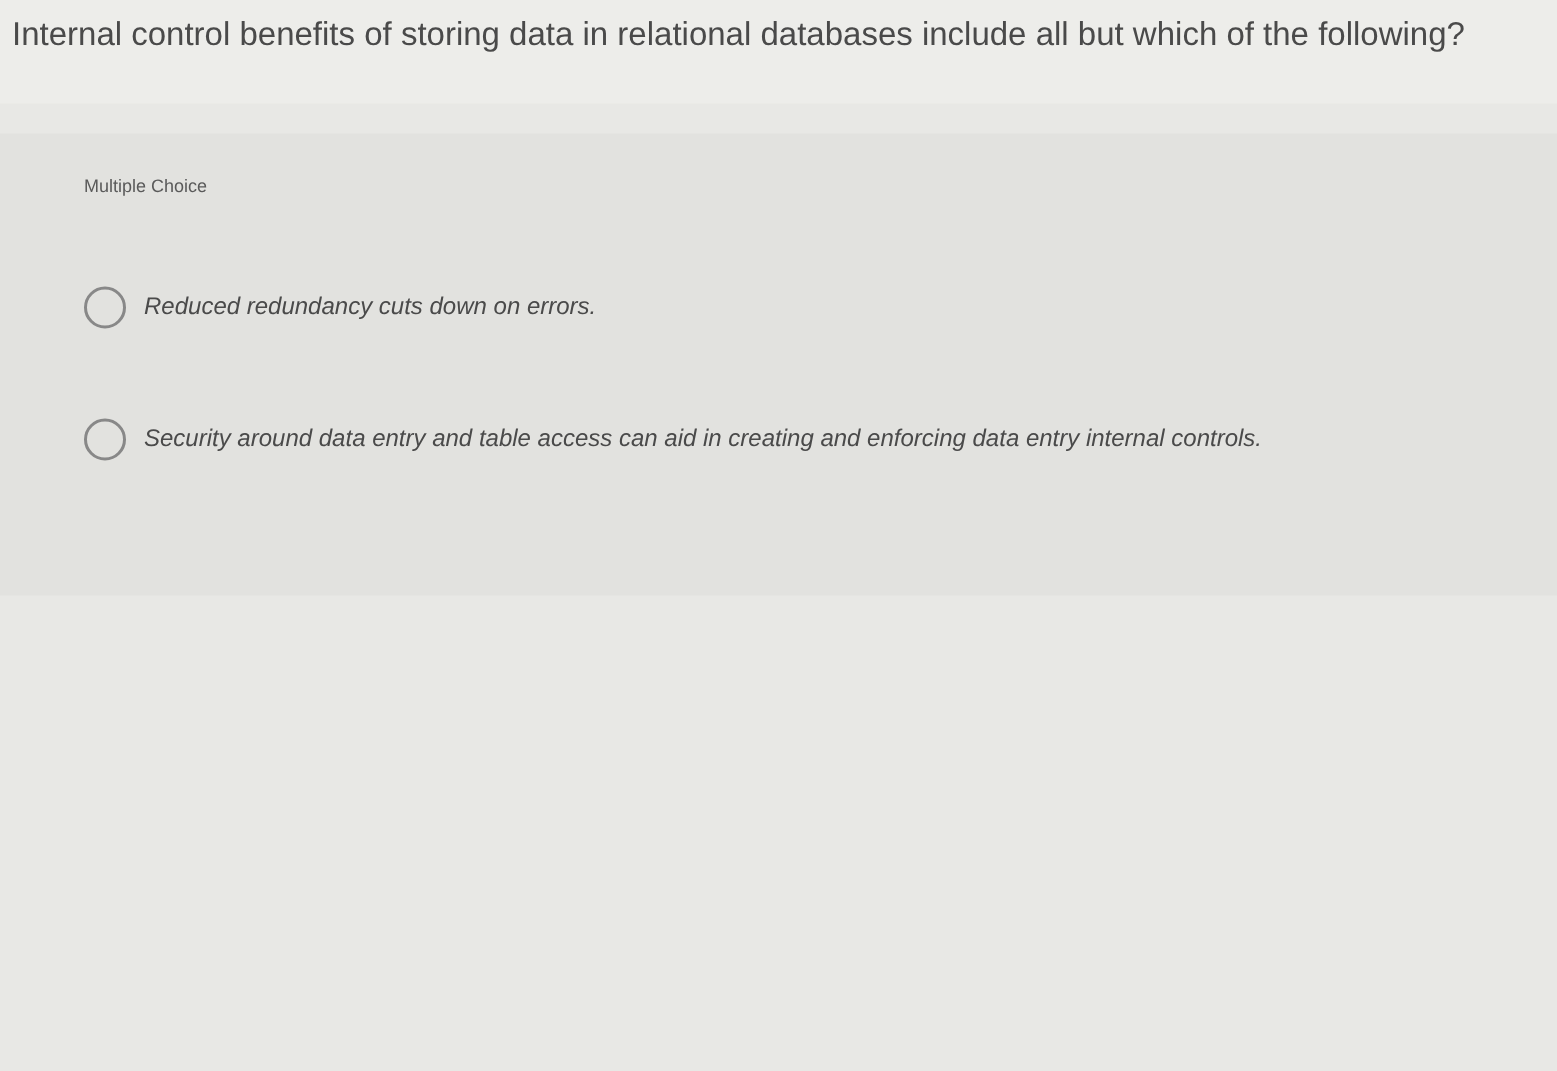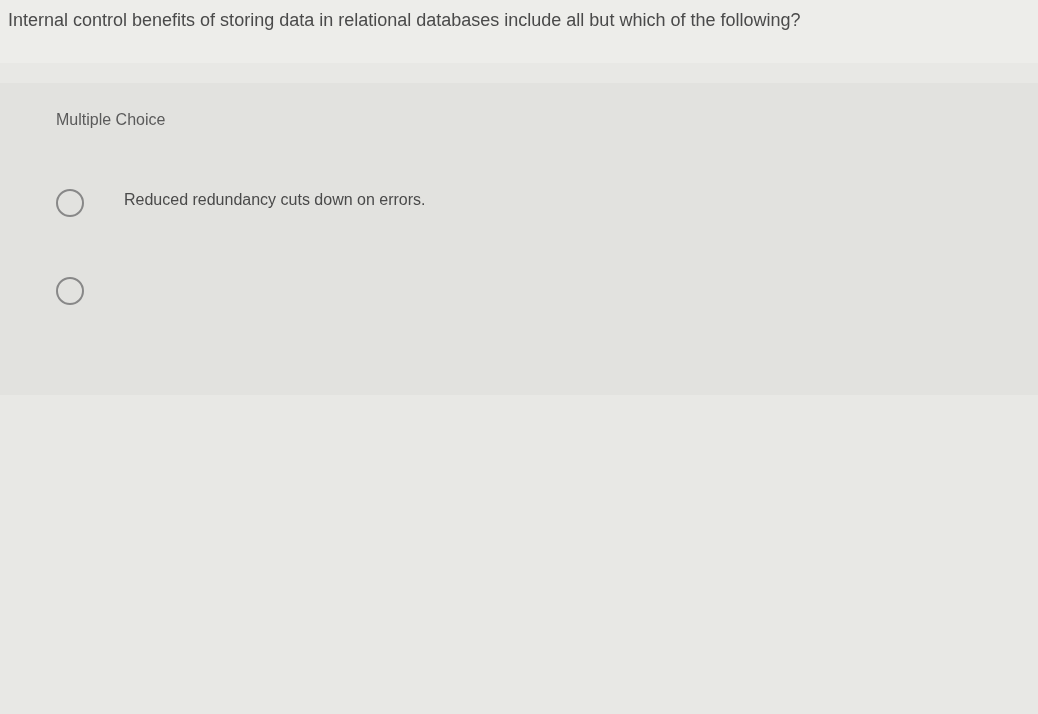--- a/index.html
+++ b/index.html
@@ -12,44 +12,45 @@
       background: #e8e8e5;
       width: 1038px;
       height: 714px;
       overflow: hidden;
     }
     .question-header {
       padding: 8px 8px 30px 8px;
       background: #ededea;
     }
     .question-text {
-      font-size: 18px;
+      font-size: 22px;
       color: #4a4a4a;
       font-weight: 400;
       line-height: 1.4;
     }
     .answer-section {
       background: #e2e2df;
       padding: 28px 0 60px 0;
       margin-top: 20px;
     }
     .section-label {
-      font-size: 16px;
+      font-size: 12px;
       color: #5a5a5a;
       font-weight: 400;
       padding: 0 0 30px 56px;
     }
     .options-container {
       padding: 0 56px;
     }
     .option-row {
       display: flex;
-      align-items: flex-start;
+      align-items: center;
       padding: 30px 0;
-      gap: 40px;
+      gap: 12px;
+      font-style: italic;
     }
     .radio-circle {
       width: 28px;
       height: 28px;
       border: 2px solid #888;
       border-radius: 50%;
       flex-shrink: 0;
       background: transparent;
       cursor: pointer;
     }
@@ -73,17 +74,18 @@
   <div class="options-container">
 
     <div class="option-row">
       <div class="radio-circle"></div>
       <div class="option-text">Reduced redundancy cuts down on errors.</div>
     </div>
 
 
     <div class="option-row">
       <div class="radio-circle"></div>
+      <div class="option-text">Security around data entry and table access can aid in creating and enforcing data entry internal controls.</div>
     </div>
 
 
   </div>
 </div>
 
 </body></html>

